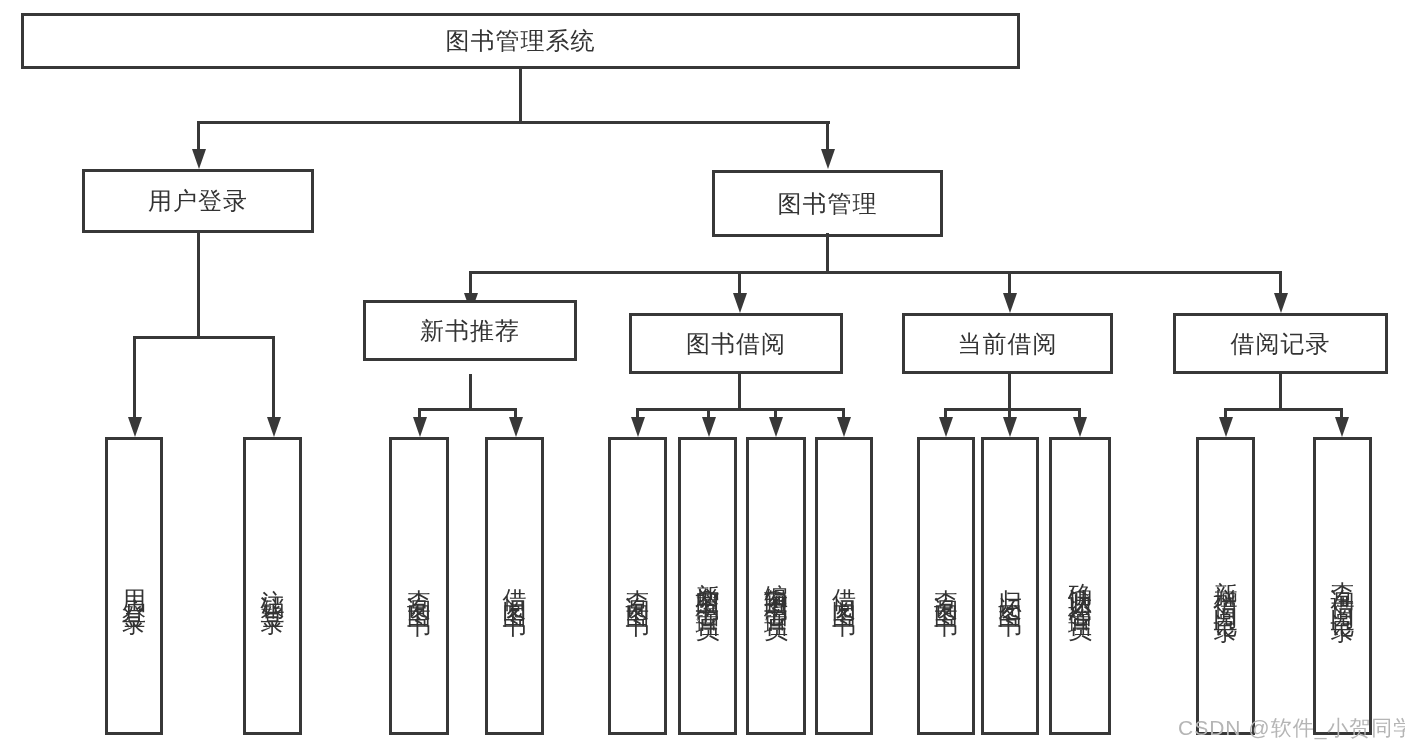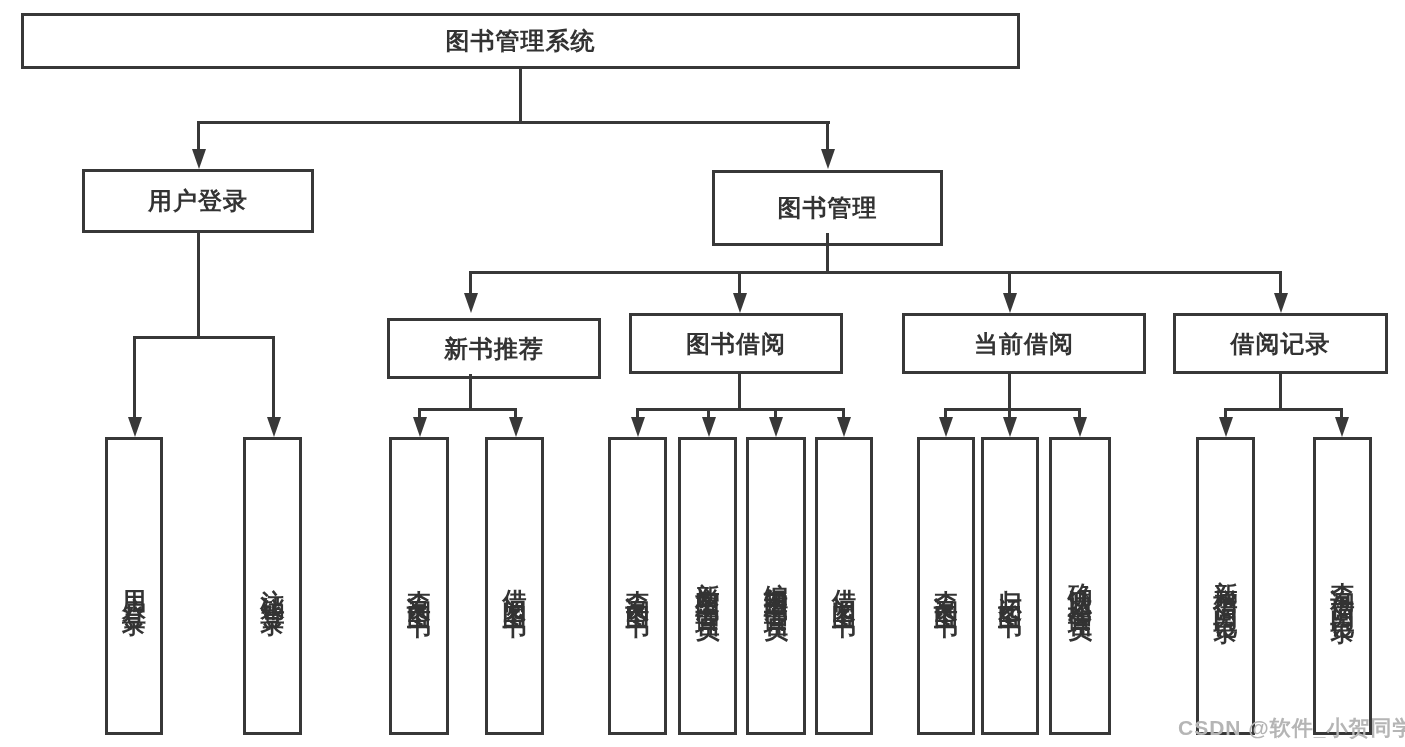--- a/index.html
+++ b/index.html
@@ -1,21 +1,21 @@
 <!DOCTYPE html>
 <html style="--line: #383838; --text: #333333; --boxbg: #ffffff; --wm: #b5b5b5;"><head>
 <meta charset="utf-8">
 <style>
   :root{
     --line:#383838;
     --text:#333333;
     --boxbg:#ffffff;
     --wm:#b5b5b5;
   }
-  *{margin:0;padding:0;box-sizing:border-box;font-weight:bold;}
+  *{margin:0;padding:0;box-sizing:border-box;}
   body{background:#ffffff;font-family:"Liberation Sans",sans-serif;}
   .stage{position:relative;width:1405px;height:747px;background:#ffffff;overflow:hidden;}
 
   .box{
     position:absolute;
     background:var(--boxbg);
     border:3px solid var(--line);
     color:var(--text);
     display:flex;align-items:center;justify-content:center;
     font-size:24px;
@@ -64,37 +64,37 @@
 <div class="stage">
 
   <div class="box" style="left:21px;top:13px;width:999px;height:56px;">图书管理系统</div>
 
   <div class="vline" style="left:519px;top:69px;height:54px;"></div>
   <div class="hline" style="left:197px;top:121px;width:633px;"></div>
   <div class="arrow" style="left:197px;top:121px;height:28px;"></div>
   <div class="arrow" style="left:826px;top:121px;height:28px;"></div>
 
   <div class="box" style="left:82px;top:169px;width:232px;height:64px;">用户登录</div>
-  <div class="box" style="left:712px;top:170px;width:231px;height:76px;">图书管理</div>
+  <div class="box" style="left:712px;top:170px;width:231px;height:67px;">图书管理</div>
 
   <div class="vline" style="left:197px;top:233px;height:105px;"></div>
   <div class="hline" style="left:133px;top:336px;width:141px;"></div>
   <div class="arrow" style="left:133px;top:336px;height:81px;"></div>
   <div class="arrow" style="left:272px;top:336px;height:81px;"></div>
 
   <div class="vline" style="left:826px;top:233px;height:41px;"></div>
   <div class="hline" style="left:469px;top:271px;width:812px;"></div>
   <div class="arrow" style="left:469px;top:271px;height:22px;"></div>
   <div class="arrow" style="left:738px;top:271px;height:22px;"></div>
   <div class="arrow" style="left:1008px;top:271px;height:22px;"></div>
   <div class="arrow" style="left:1279px;top:271px;height:22px;"></div>
 
-  <div class="box" style="left:363px;top:318px;width:214px;height:61px;margin-left:24px;">新书推荐</div>
+  <div class="box" style="left:363px;top:300px;width:214px;height:61px;">新书推荐</div>
   <div class="box" style="left:629px;top:313px;width:214px;height:61px;">图书借阅</div>
-  <div class="box" style="left:902px;top:313px;width:244px;height:61px;">当前借阅</div>
+  <div class="box" style="left:902px;top:313px;width:211px;height:61px;">当前借阅</div>
   <div class="box" style="left:1173px;top:313px;width:215px;height:61px;">借阅记录</div>
 
   <div class="vline" style="left:469px;top:374px;height:37px;"></div>
   <div class="hline" style="left:418px;top:408px;width:98px;"></div>
   <div class="arrow" style="left:418px;top:408px;height:9px;"></div>
   <div class="arrow" style="left:514px;top:408px;height:9px;"></div>
 
   <div class="vline" style="left:738px;top:374px;height:37px;"></div>
   <div class="hline" style="left:636px;top:408px;width:209px;"></div>
   <div class="arrow" style="left:636px;top:408px;height:9px;"></div>

